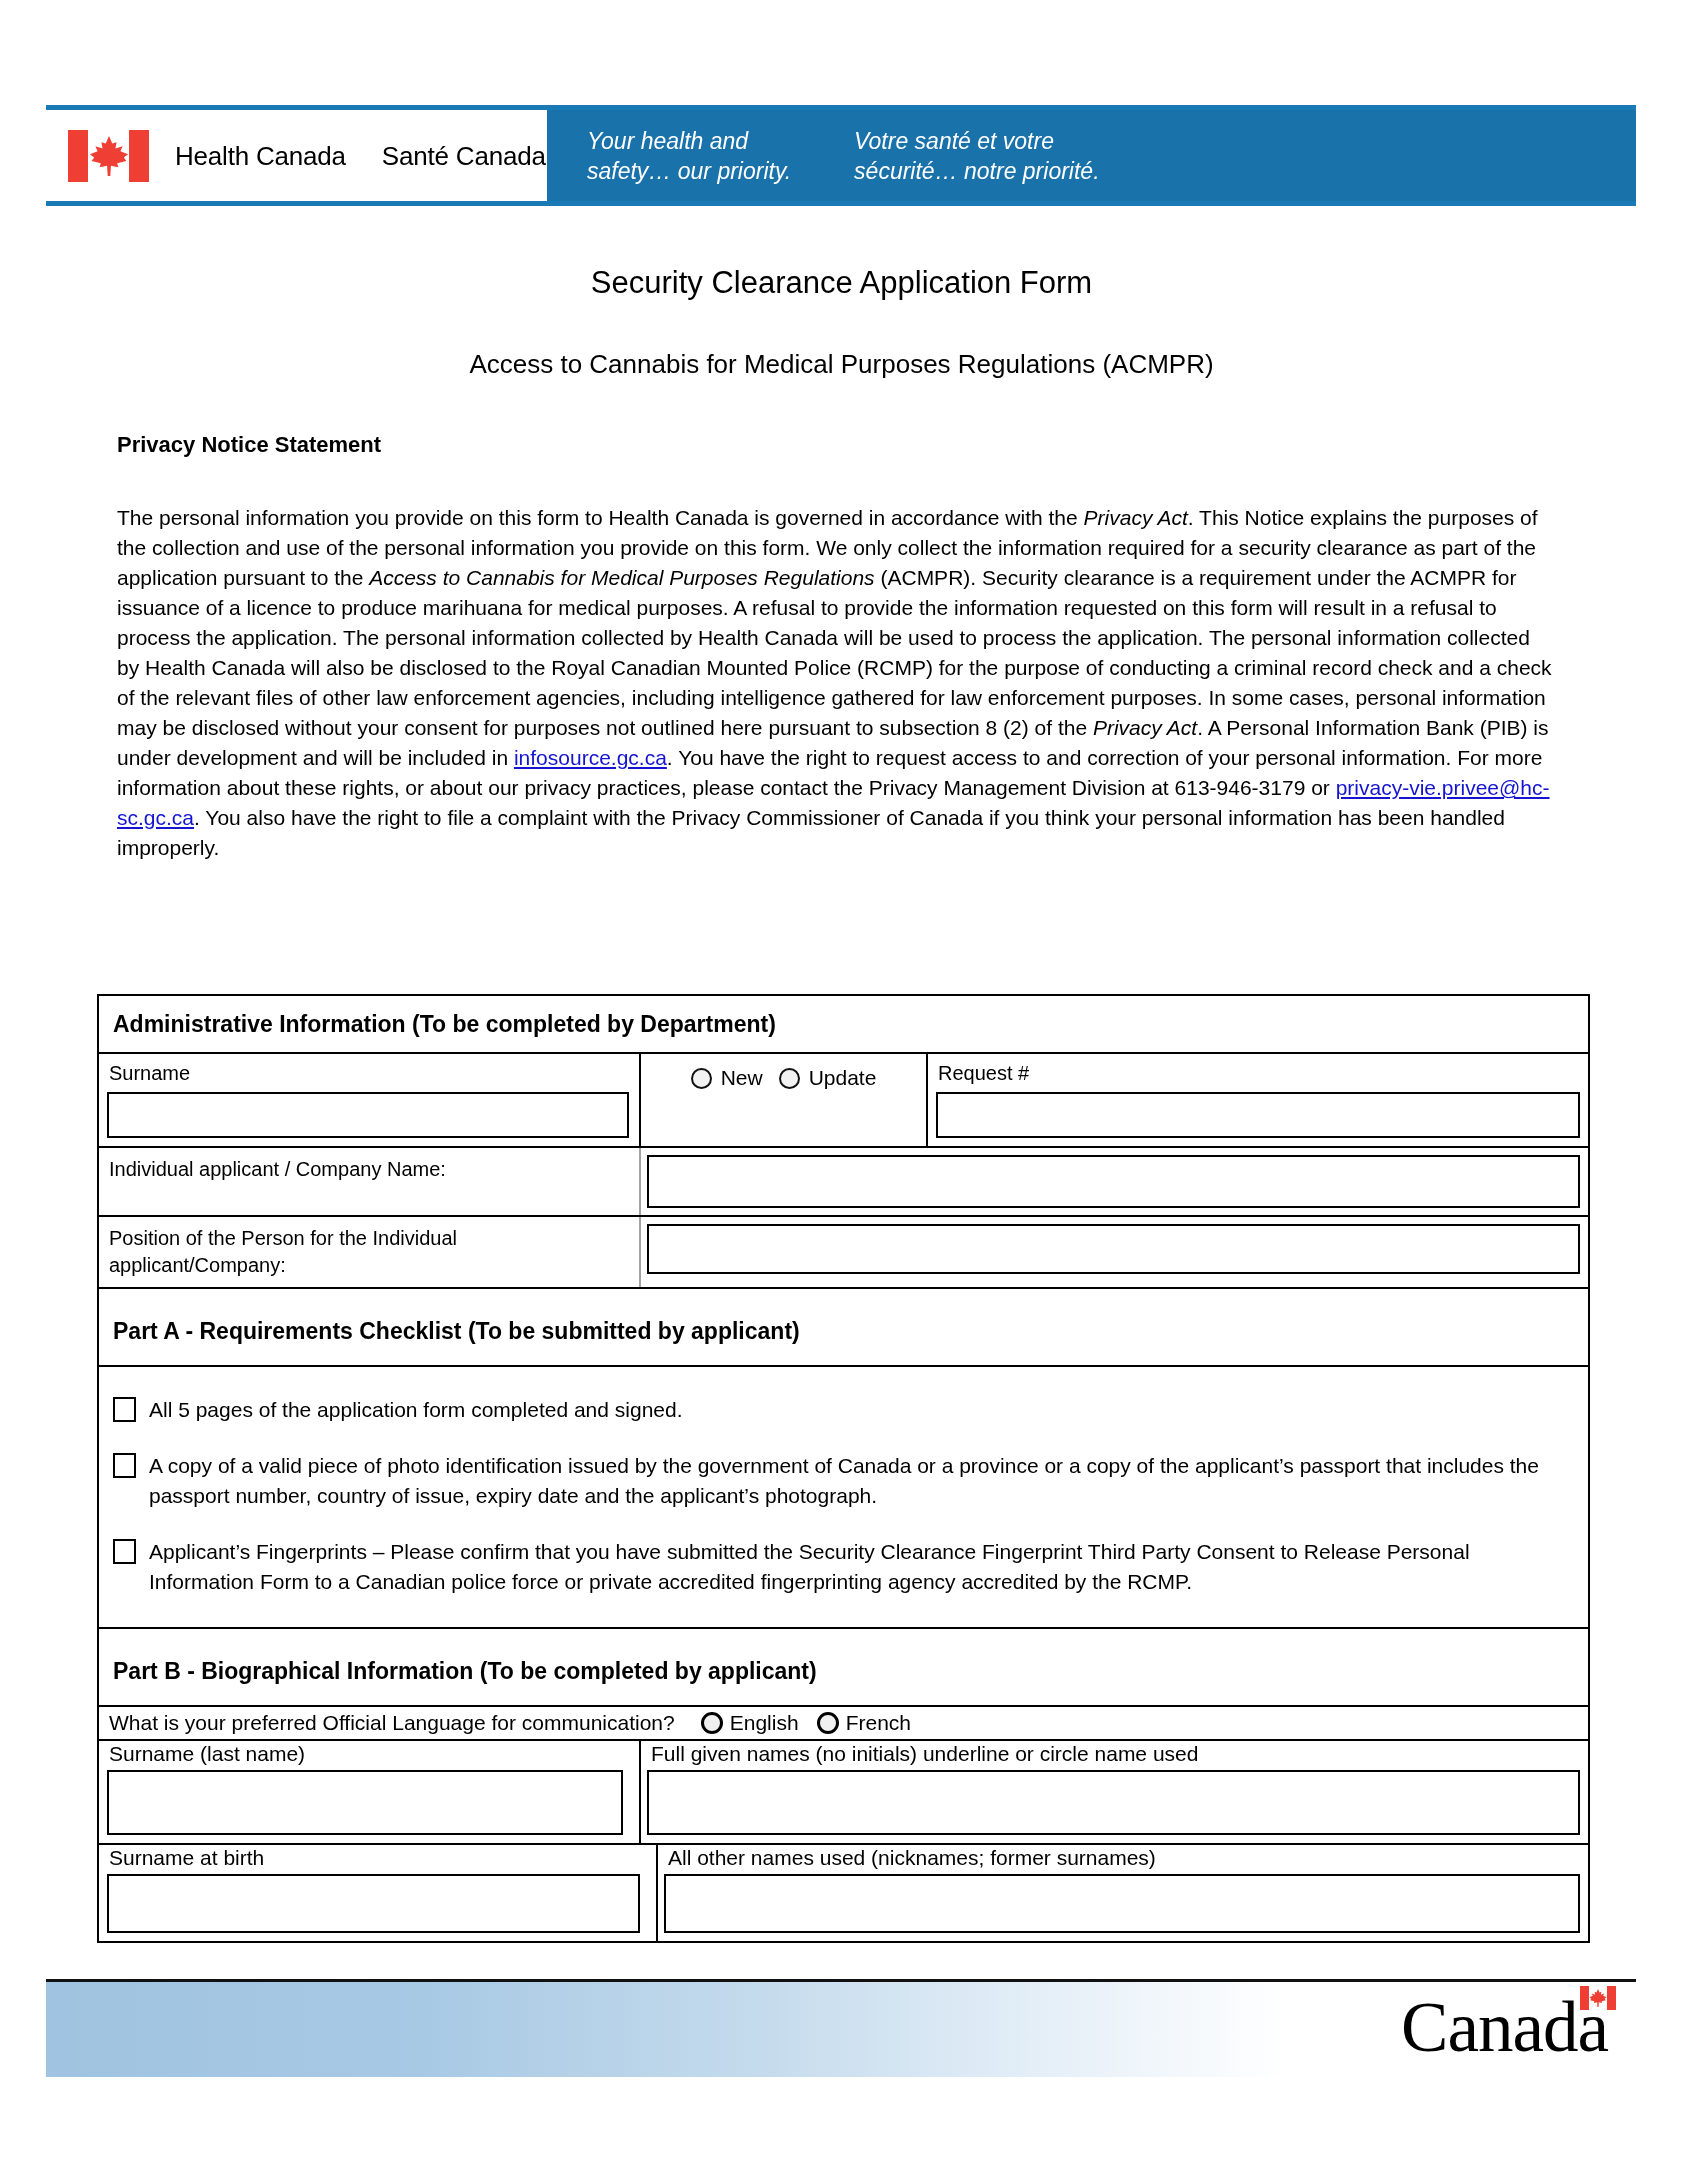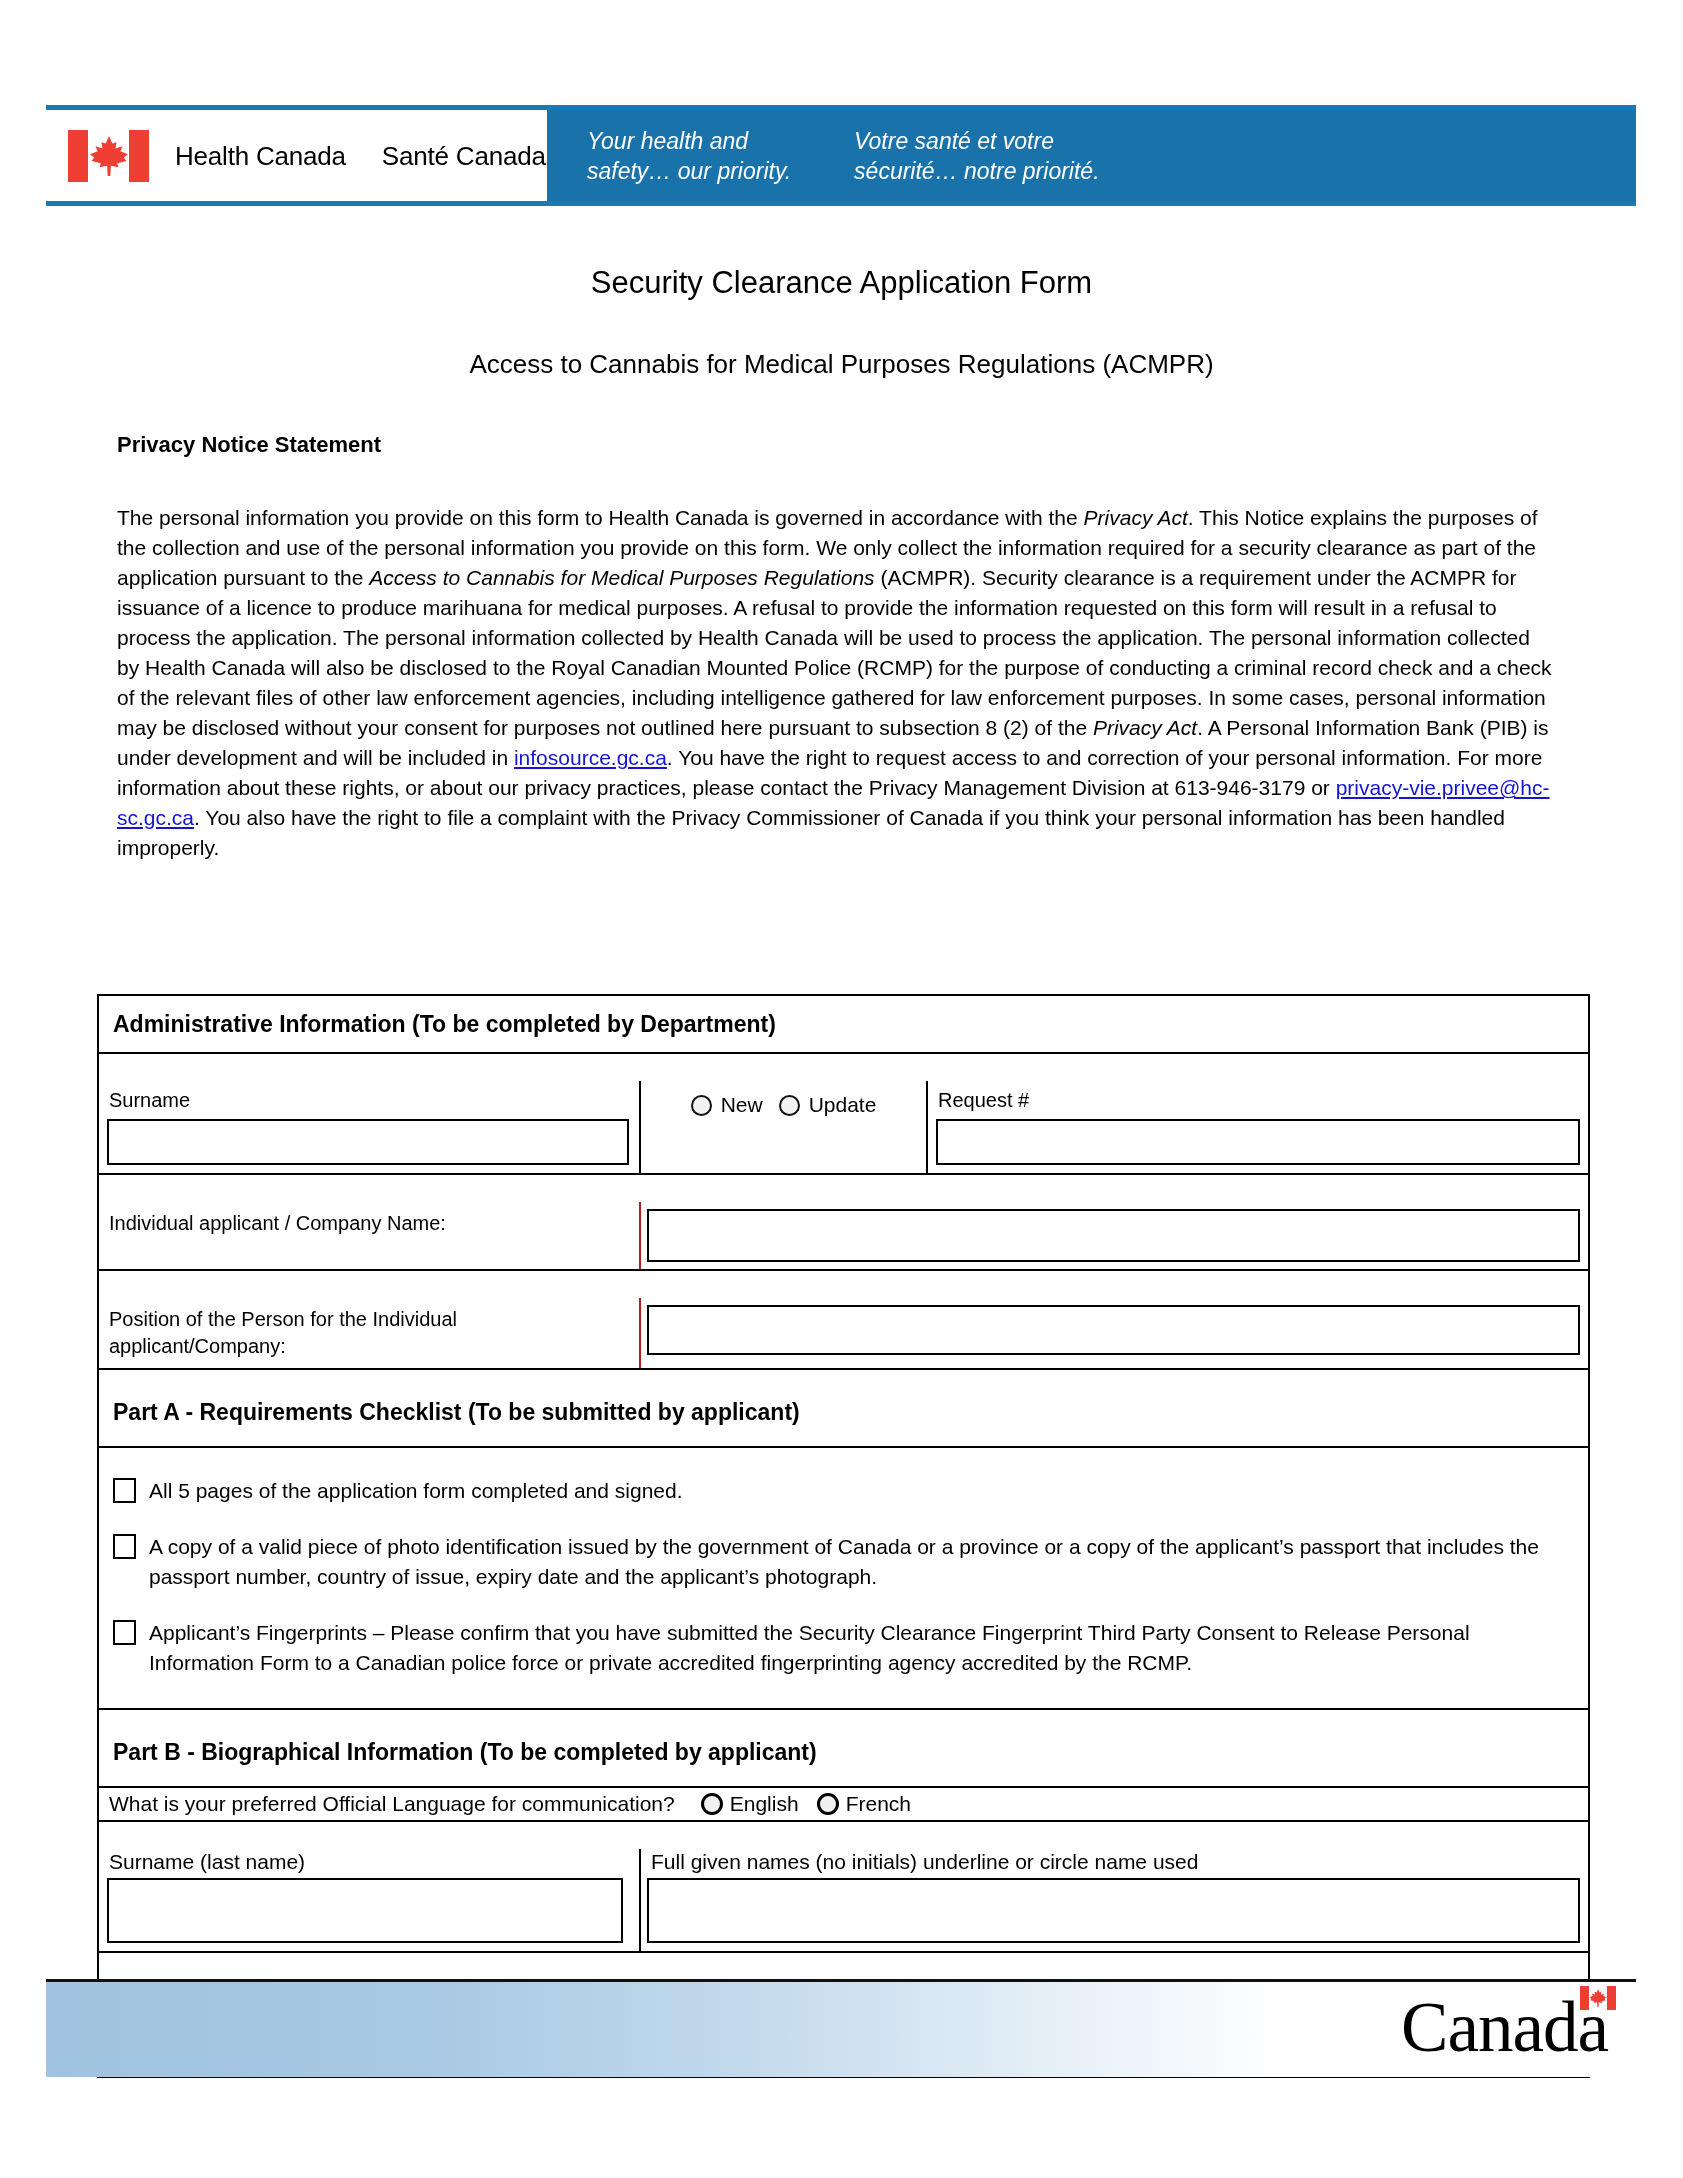--- a/index.html
+++ b/index.html
@@ -146,21 +146,21 @@
 
   .section-head {
     padding: 14px 0 14px 14px;
     font-size: 23px;
     font-weight: bold;
     line-height: 28px;
   }
   .section-head.pad-lg { padding: 28px 0 20px 14px; }
 
   
-  .cell { box-sizing: border-box; position: relative; margin-top: 27px; }
+  .cell { box-sizing: border-box; position: relative; }
   .cell-label {
     font-size: 20px;
     line-height: 25px;
     padding: 7px 0 0 10px;
   }
   .input-box {
     border: 2px solid #000;
     background: #fff;
     box-sizing: border-box;
   }
@@ -200,21 +200,21 @@
   }
   .adm-request { flex: 1 1 auto; padding-bottom: 8px; }
   .adm-request .input-box {
     margin: 6px 8px 0 8px;
     height: 46px;
   }
 
   
   .adm-lbl-col {
     width: 542px;
-    border-right: 2px solid #b91c1c;
+    border-right: 2px solid #a3a3a3;
     font-size: 20px;
     line-height: 27px;
     padding: 8px 8px 8px 10px;
   }
   .adm-field-col {
     flex: 1 1 auto;
     padding: 7px 8px 7px 6px;
   }
   .adm-field-col .input-box { height: 53px; }
   .adm-field-col.tall .input-box { height: 50px; }

